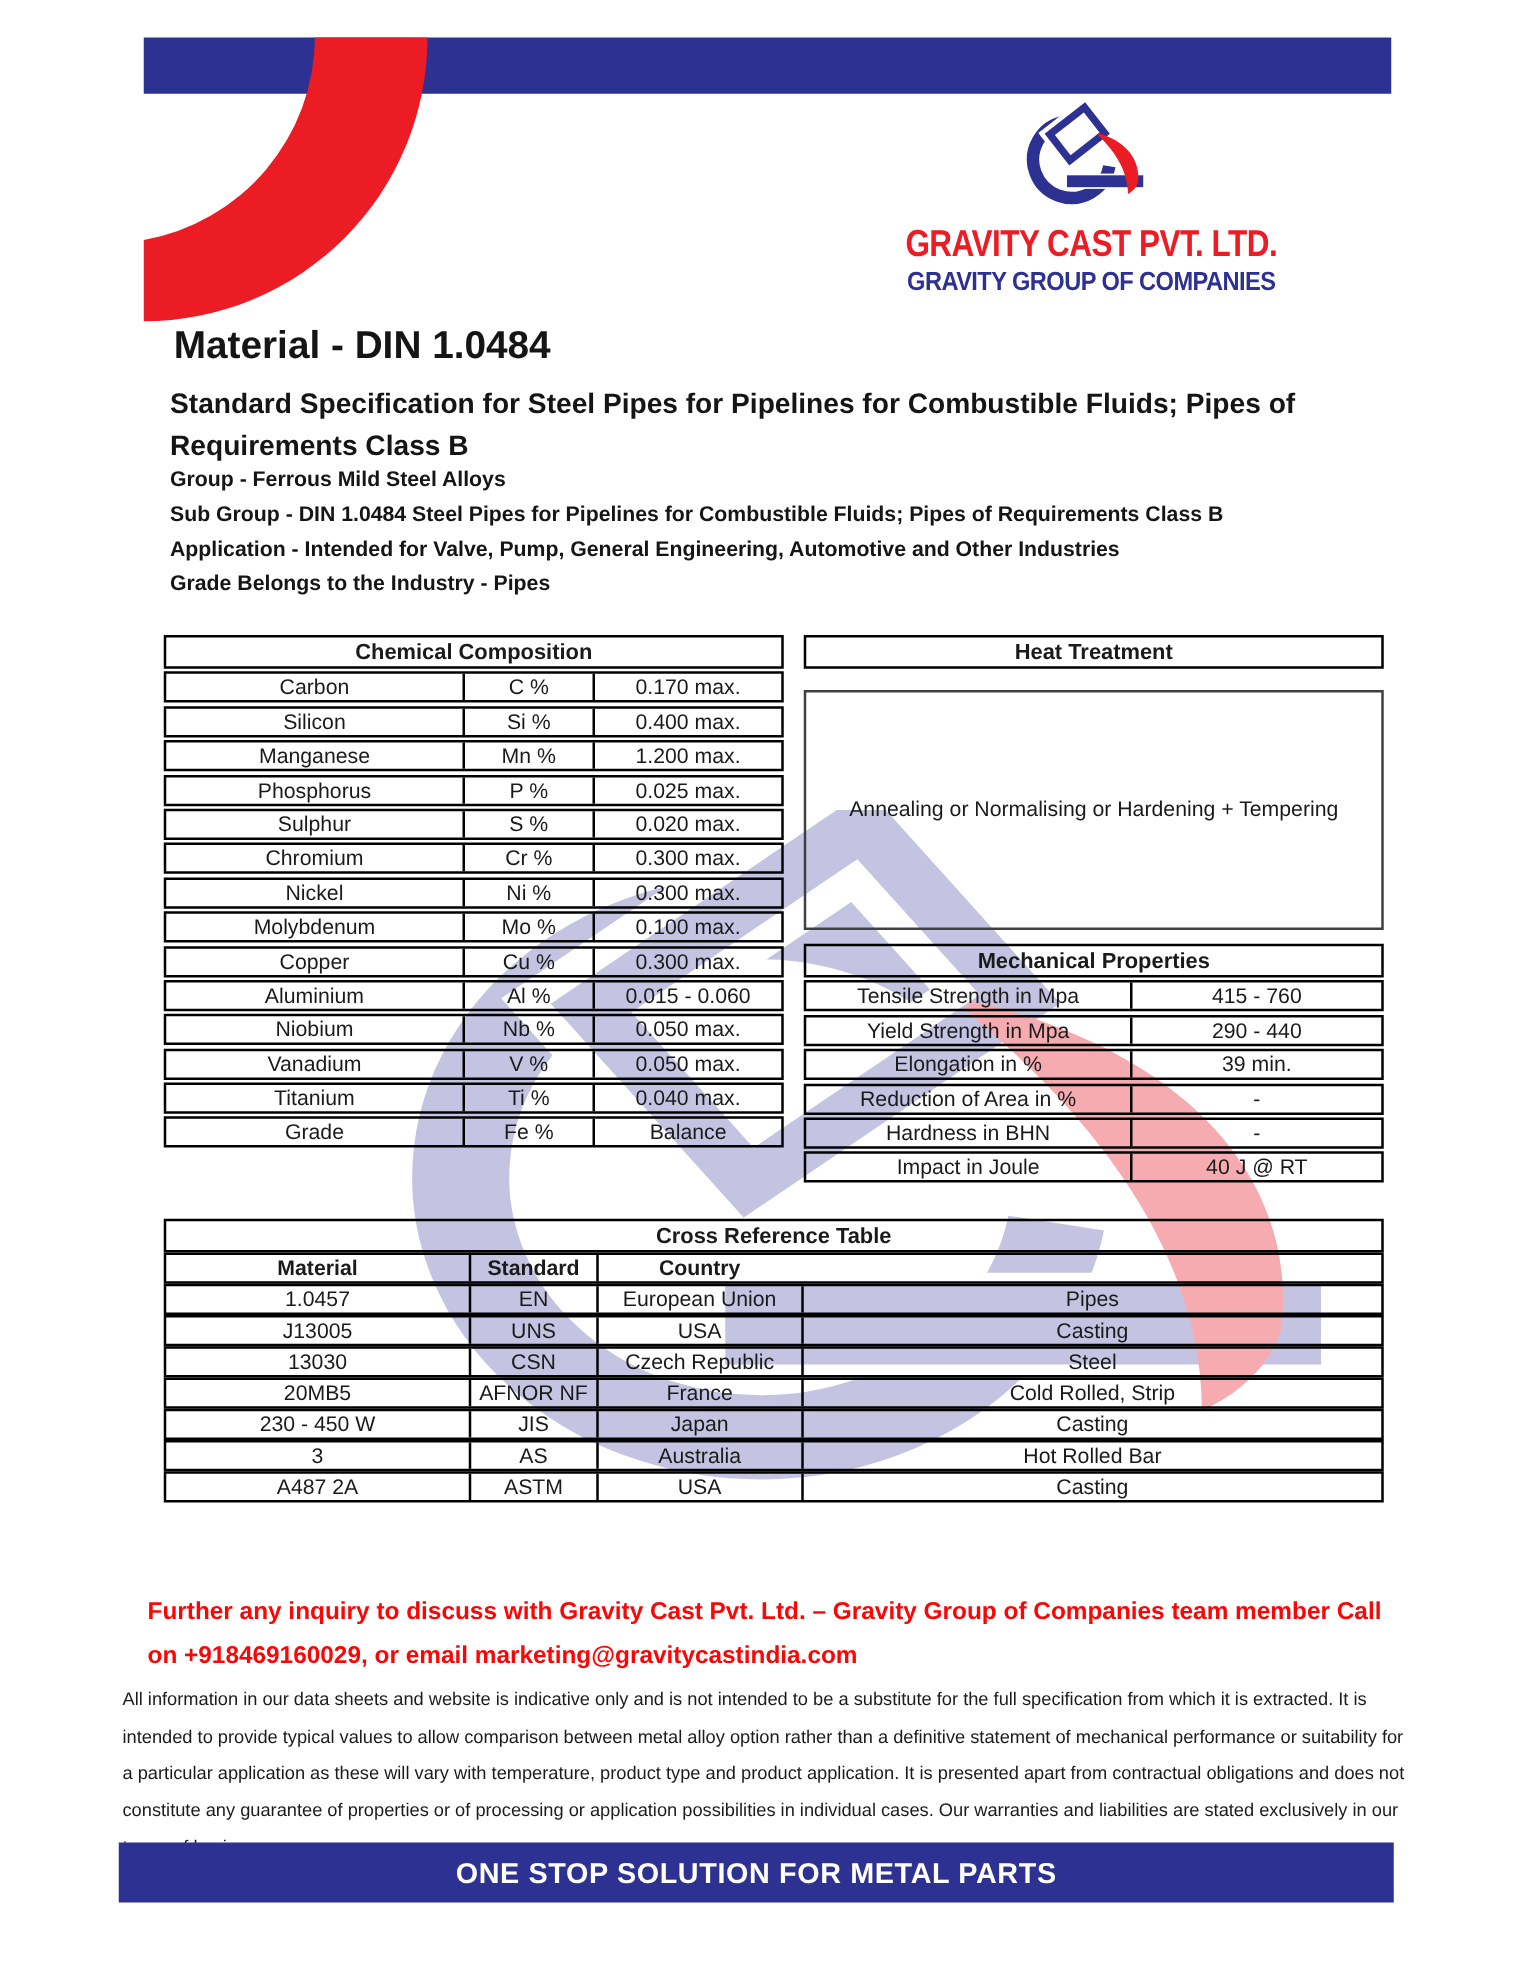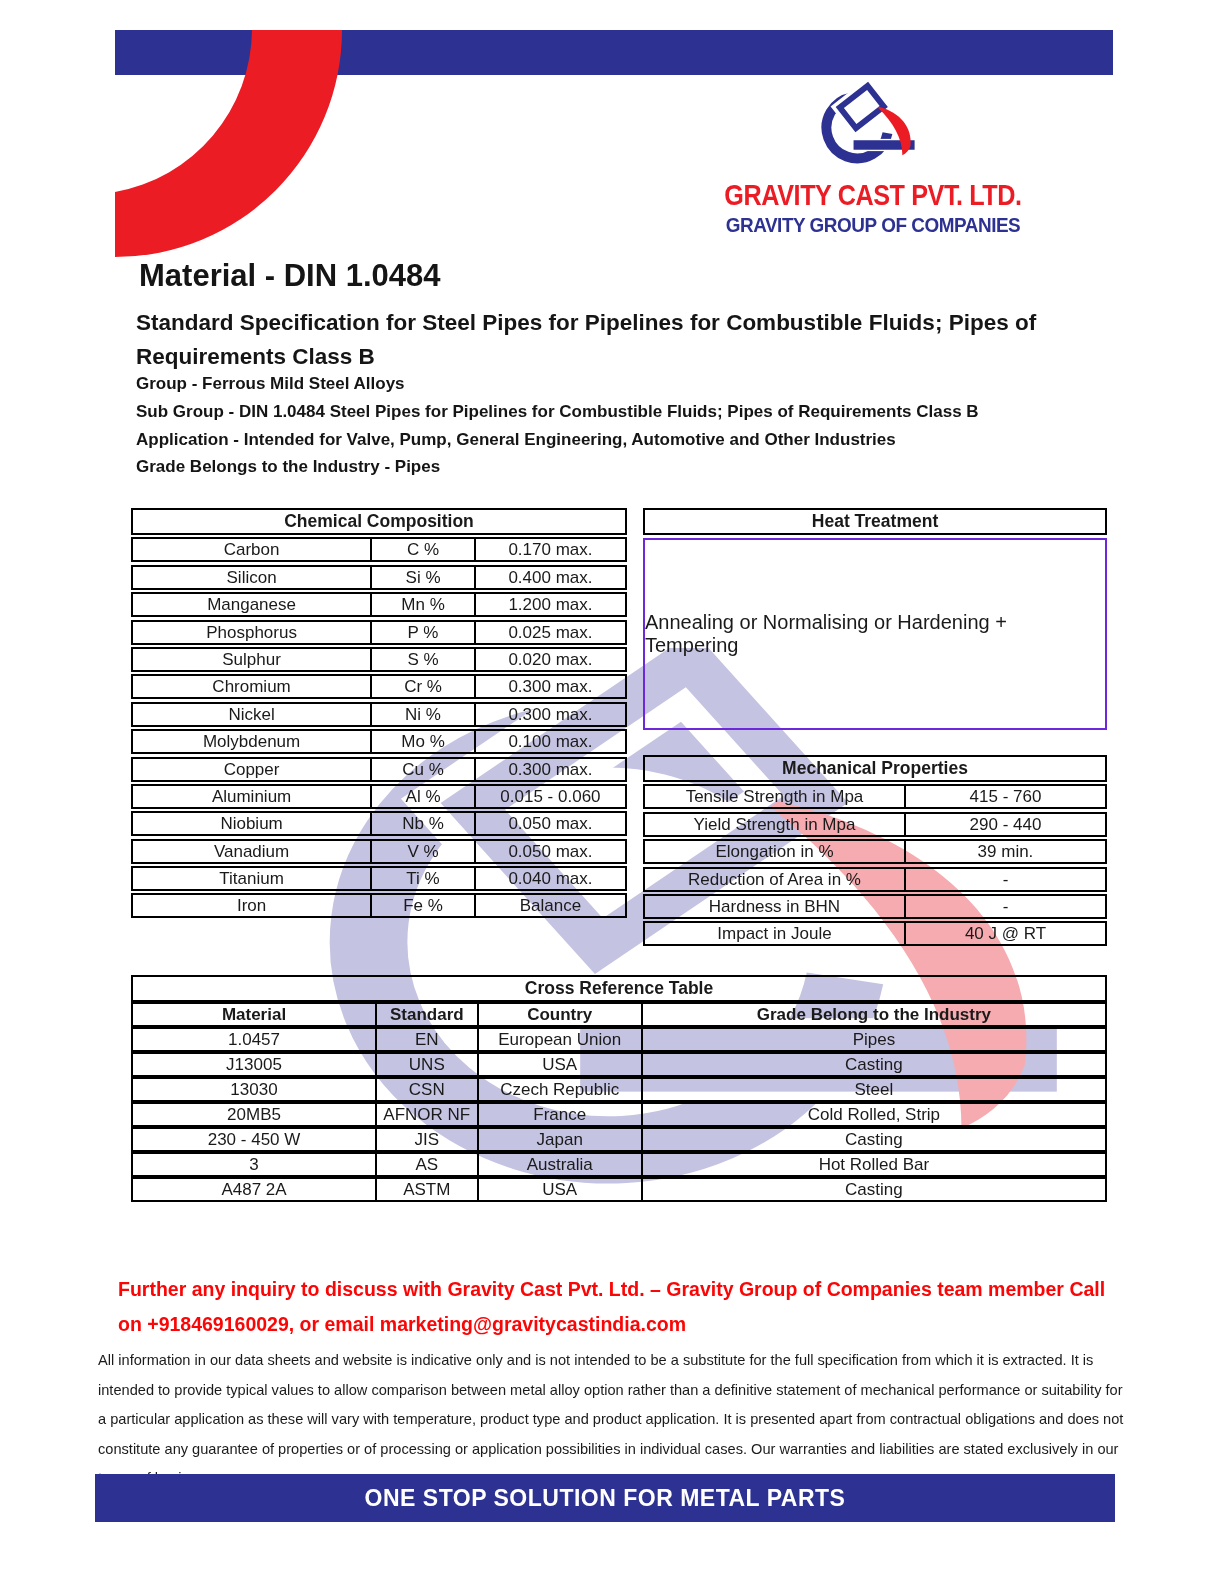--- a/index.html
+++ b/index.html
@@ -35,22 +35,22 @@
         display:flex;background:transparent;}
   .tbl-cross .trow{margin-top:0;}
   .tcell{box-sizing:border-box;font-size:17px;line-height:21px;text-align:center;
          overflow:hidden;white-space:nowrap;}
   .tcell + .tcell{border-left:2px solid #000;}
   .xhead .tcell{font-weight:bold;}
   .tbl-chem .c0{width:48.2%;}.tbl-chem .c1{width:21.1%;}.tbl-chem .c2{width:30.7%;}
   .tbl-mech .c0{width:56.3%;}.tbl-mech .c1{width:43.7%;}
   .tbl-cross .c0{width:24.9%;}.tbl-cross .c1{width:10.45%;}
   .tbl-cross .c2{width:16.9%;}.tbl-cross .c3{width:47.75%;}
-  .heat-body{box-sizing:border-box;height:192px;margin-top:3px;border:2px solid #6d28d9;
-             display:flex;align-items:center;justify-content:center;font-size:20px;}
+  .heat-body{box-sizing:border-box;height:192px;margin-top:17px;border:2px solid #404040;
+             display:flex;align-items:center;justify-content:center;font-size:17px;}
   
   .contact{position:absolute;left:118px;top:1272px;width:1010px;color:#FB0606;
            font-weight:bold;font-size:19.5px;line-height:35px;}
   .disclaimer{position:absolute;left:98px;top:1346px;width:1034px;font-size:14.6px;
               line-height:29.6px;color:#1b1b1b;}
   .footerbar{position:absolute;left:95px;top:1474px;width:1020px;height:48px;background:#2D3191;
              color:#fff;font-weight:bold;font-size:23px;line-height:48px;text-align:center;
              letter-spacing:.5px;}
 </style>
 </head>
@@ -160,21 +160,21 @@
             <div class="tcell c0">Vanadium</div>
             <div class="tcell c1">V %</div>
             <div class="tcell c2">0.050 max.</div>
           </div>
           <div class="trow">
             <div class="tcell c0">Titanium</div>
             <div class="tcell c1">Ti %</div>
             <div class="tcell c2">0.040 max.</div>
           </div>
           <div class="trow">
-            <div class="tcell c0">Iron</div>
+            <div class="tcell c0">Grade</div>
             <div class="tcell c1">Fe %</div>
             <div class="tcell c2">Balance</div>
           </div>
         </div>
     </div>
 
     <div class="tbl tbl-heat">
       <div class="thead">Heat Treatment</div>
       <div class="heat-body">Annealing or Normalising or Hardening + Tempering</div>
     </div>
@@ -209,21 +209,20 @@
         </div>
     </div>
 
     <div class="tbl tbl-cross">
       <div class="thead">Cross Reference Table</div>
       <div>
           <div class="trow xhead">
             <div class="tcell c0">Material</div>
             <div class="tcell c1">Standard</div>
             <div class="tcell c2">Country</div>
-            <div class="tcell c3">Grade Belong to the Industry</div>
           </div>
           <div class="trow">
             <div class="tcell c0">1.0457</div>
             <div class="tcell c1">EN</div>
             <div class="tcell c2">European Union</div>
             <div class="tcell c3">Pipes</div>
           </div>
           <div class="trow">
             <div class="tcell c0">J13005</div>
             <div class="tcell c1">UNS</div>

